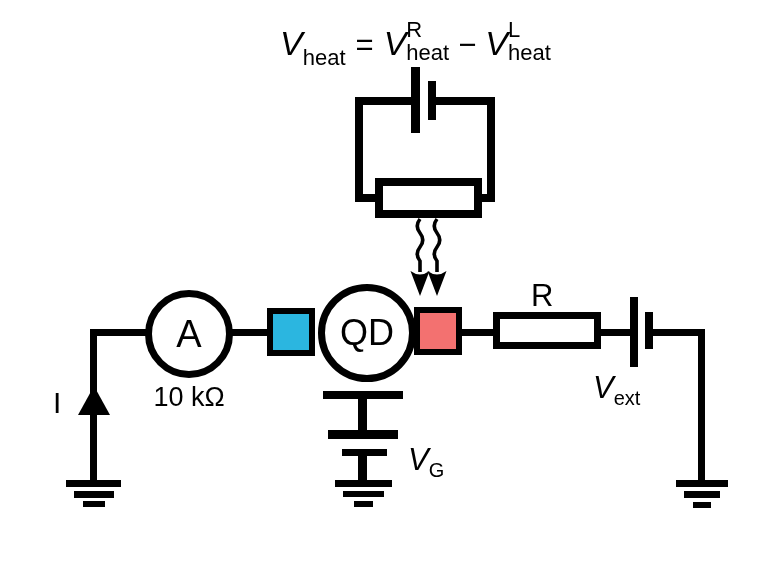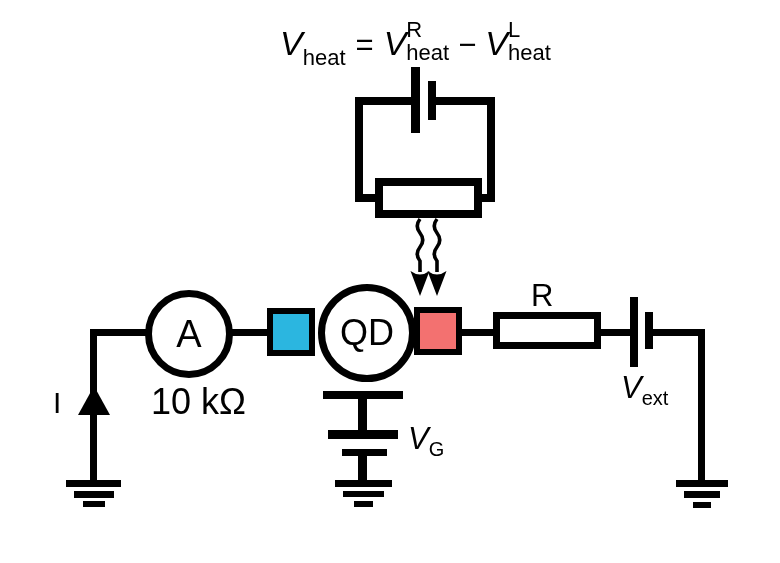--- a/index.html
+++ b/index.html
@@ -91,50 +91,50 @@
   <div class="tri-up" style="left:78px; top:386px;"></div>
   <div class="lbl" style="left:53px; top:388px; font-size:30px;">I</div>
 
   <div class="bar" style="left:66px;  top:480px; width:55px; height:7px;"></div>
   <div class="bar" style="left:74px;  top:491px; width:40px; height:7px;"></div>
   <div class="bar" style="left:83px;  top:501px; width:22px; height:6px;"></div>
 
   <div class="circle" style="left:145px; top:290px; width:88px; height:88px; font-size:38px;">
     <span>A</span>
   </div>
-  <div class="lbl" style="left:132px; top:384px; width:114px; text-align:right; font-size:36px;">10 kΩ</div>
+  <div class="lbl" style="left:132px; top:384px; width:114px; text-align:center; font-size:27px;">10 kΩ</div>
   <div class="wire" style="left:230px; top:329px; width:40px; height:7px;"></div>
 
   <div class="square sq-left" style="left:267px; top:308px; width:48px; height:48px;"></div>
   <div class="circle" style="left:318px; top:284px; width:98px; height:98px; font-size:36px;justify-content:center;">
     <span>QD</span>
   </div>
   <div class="square sq-right" style="left:414px; top:307px; width:48px; height:48px;"></div>
 
   <div class="wire" style="left:460px; top:329px; width:37px; height:7px;"></div>
   <div class="resistor" style="left:493px; top:312px; width:108px; height:37px;"></div>
   <div class="lbl" style="left:531px; top:280px; font-size:31px;">R</div>
   <div class="wire" style="left:599px; top:329px; width:33px; height:7px;"></div>
   <div class="plate" style="left:630px; top:297px; width:8px; height:70px;"></div>
   <div class="plate" style="left:645px; top:312px; width:8px; height:37px;"></div>
-  <div class="lbl" style="left:621px; top:372px; font-size:31px;text-align:right;">
+  <div class="lbl" style="left:593px; top:372px; font-size:31px;text-align:right;">
     <span class="it">V</span><span class="vsub">ext</span>
   </div>
   <div class="wire" style="left:651px; top:329px; width:54px; height:7px;"></div>
   <div class="wire" style="left:698px; top:329px; width:7px; height:153px;"></div>
 
   <div class="bar" style="left:676px; top:480px; width:52px; height:7px;"></div>
   <div class="bar" style="left:684px; top:491px; width:36px; height:7px;"></div>
   <div class="bar" style="left:693px; top:502px; width:18px; height:6px;"></div>
 
   <div class="bar" style="left:323px; top:391px; width:80px; height:8px;"></div>
   <div class="bar" style="left:358px; top:399px; width:9px; height:31px;"></div>
   <div class="bar" style="left:328px; top:430px; width:70px; height:9px;"></div>
   <div class="bar" style="left:342px; top:449px; width:45px; height:7px;"></div>
   <div class="bar" style="left:358px; top:456px; width:9px; height:24px;"></div>
   <div class="bar" style="left:335px; top:480px; width:57px; height:7px;"></div>
   <div class="bar" style="left:343px; top:491px; width:41px; height:6px;"></div>
   <div class="bar" style="left:354px; top:501px; width:19px; height:6px;"></div>
-  <div class="lbl" style="left:408px; top:423px; font-size:31px;">
+  <div class="lbl" style="left:408px; top:444px; font-size:31px;">
     <span class="it">V</span><span class="vsub">G</span>
   </div>
 
 </div>
 
 </body></html>

